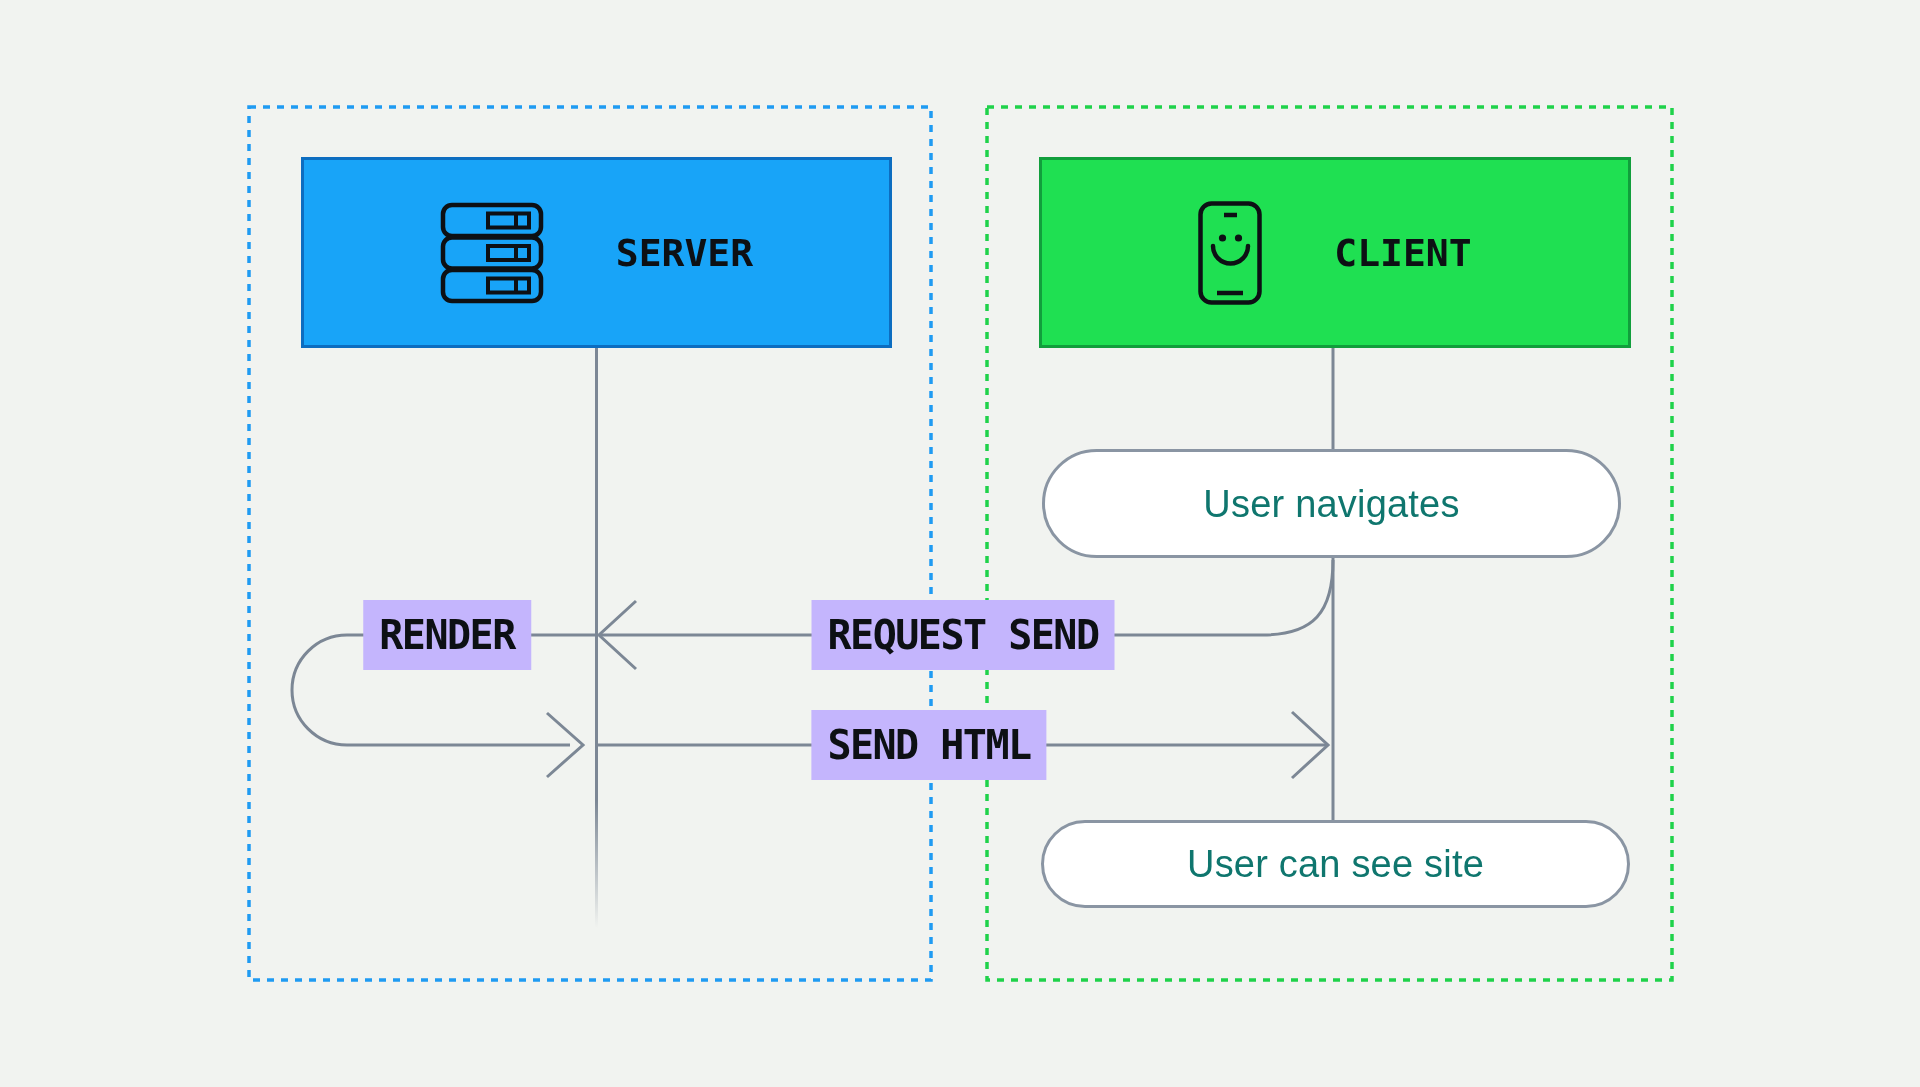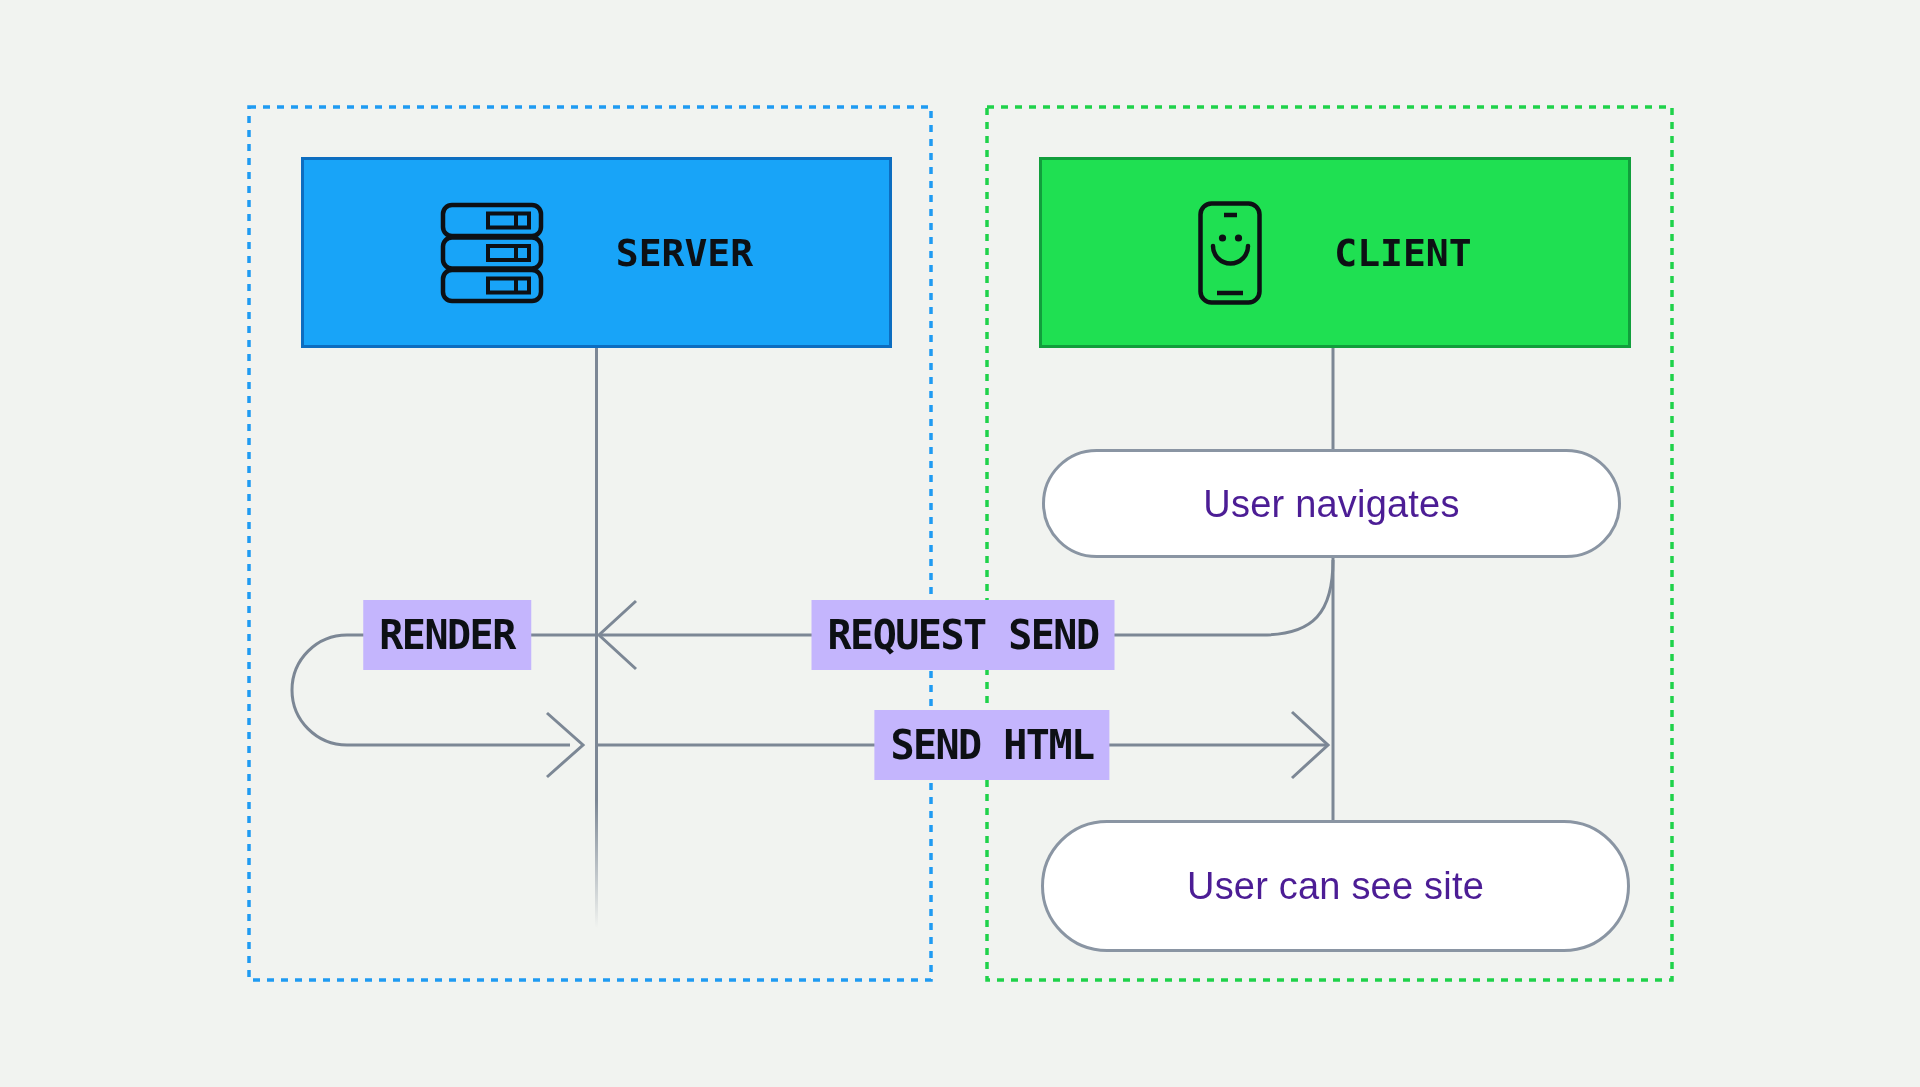--- a/index.html
+++ b/index.html
@@ -16,31 +16,31 @@
   .node.client{left:1039px;top:157px;width:592px;height:191px;background:#1fe052;border:3px solid #119e3c;}
   .node-label{
     font-family:"DejaVu Sans Mono", monospace;font-size:38px;font-weight:700;
     letter-spacing:0px;color:#0d1014;line-height:1;
   }
   .pill{
     position:absolute;display:flex;align-items:center;justify-content:center;
     background:#ffffff;border:3px solid #8a95a3;border-radius:999px;box-sizing:border-box;
   }
   .pill.navigates{left:1042px;top:449px;width:579px;height:109px;}
-  .pill.sees{left:1041px;top:820px;width:589px;height:132px;}
-  .pill-label{font-size:38px;color:#4c1d95;line-height:1;letter-spacing:0.2px;}
+  .pill.sees{left:1041px;top:820px;width:589px;height:88px;}
+  .pill-label{font-size:38px;color:#0f766e;line-height:1;letter-spacing:0.2px;}
   .wire-label{
     position:absolute;transform:translate(-50%,-50%);
     background:#c4b5fd;padding:15px 16px;white-space:nowrap;
     font-family:"DejaVu Sans Mono", monospace;font-size:40px;font-weight:700;
     letter-spacing:-1.5px;color:#0d1014;line-height:1;
   }
   .wire-label.render{left:447px;top:635px;}
   .wire-label.request{left:963px;top:635px;}
-  .wire-label.send{left:992px;top:745px;}
+  .wire-label.send{left:929px;top:745px;}
   .icon{display:block;}
 </style>
 </head>
 <body>
 
 <div class="stage">
 
   <svg class="wires" viewBox="0 0 1920 1087" fill="none">
     <defs>
       <linearGradient id="lifeFade" gradientUnits="userSpaceOnUse" x1="0" y1="348" x2="0" y2="928">

